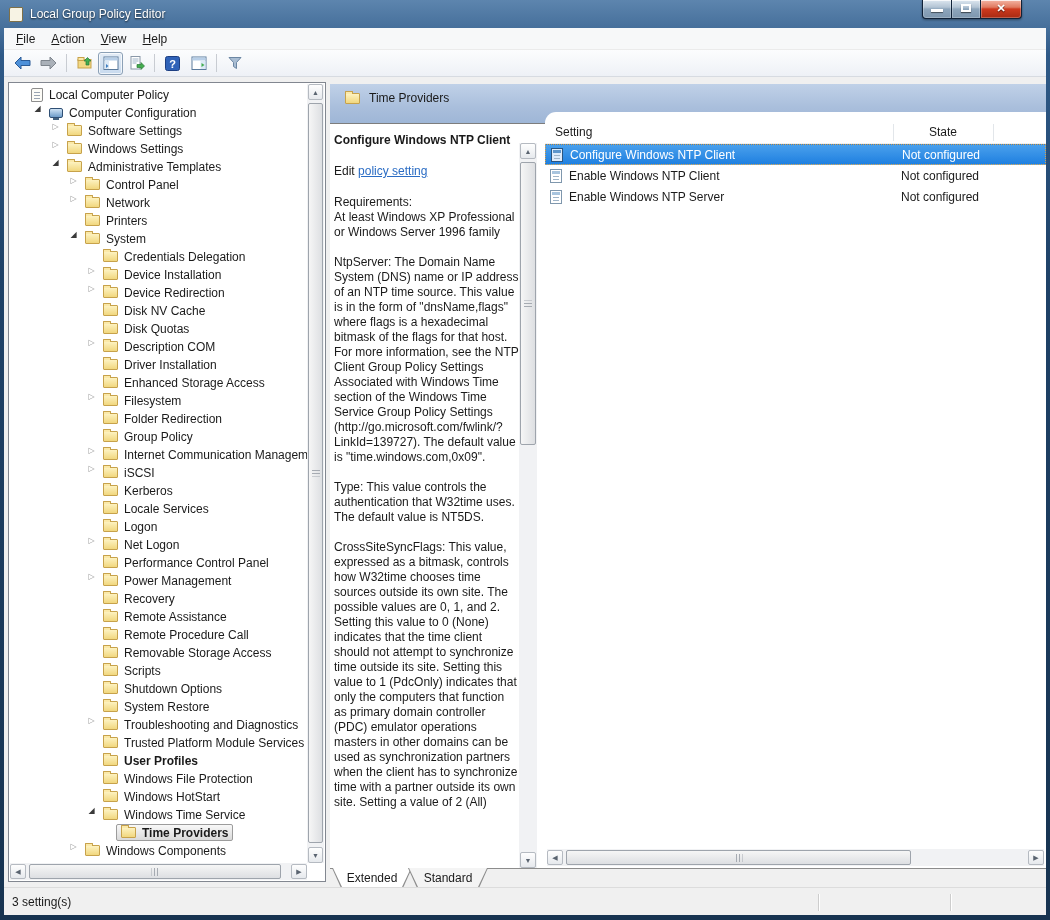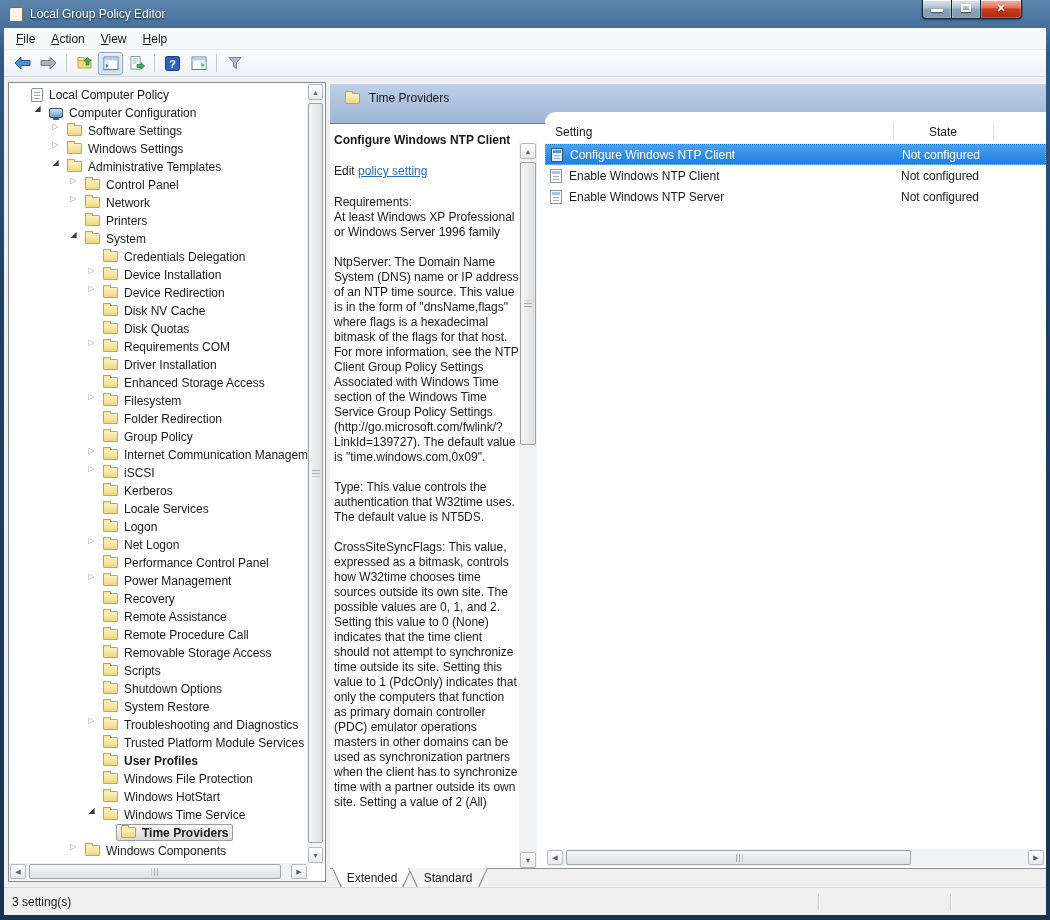--- a/index.html
+++ b/index.html
@@ -341,21 +341,21 @@
             <span class="expander"></span>
             <span class="row-content">
               <span class="ti ic-folder"></span>
               <span class="tree-label">Disk Quotas</span>
             </span>
           </div>
           <div class="tree-row" style="padding-left: 74px;">
             <span class="expander">▷</span>
             <span class="row-content">
               <span class="ti ic-folder"></span>
-              <span class="tree-label">Requirements COM</span>
+              <span class="tree-label">Description COM</span>
             </span>
           </div>
           <div class="tree-row" style="padding-left: 74px;">
             <span class="expander"></span>
             <span class="row-content">
               <span class="ti ic-folder"></span>
               <span class="tree-label">Driver Installation</span>
             </span>
           </div>
           <div class="tree-row" style="padding-left: 74px;">

